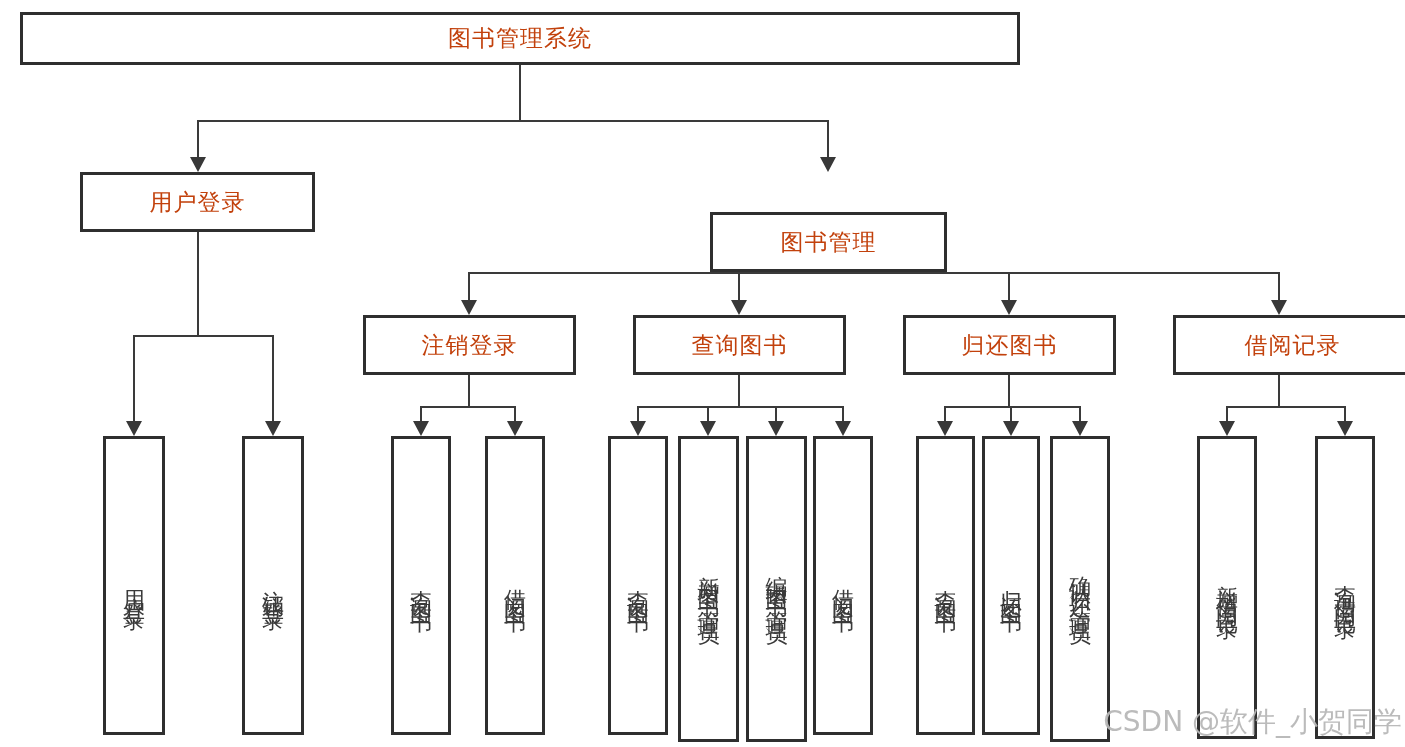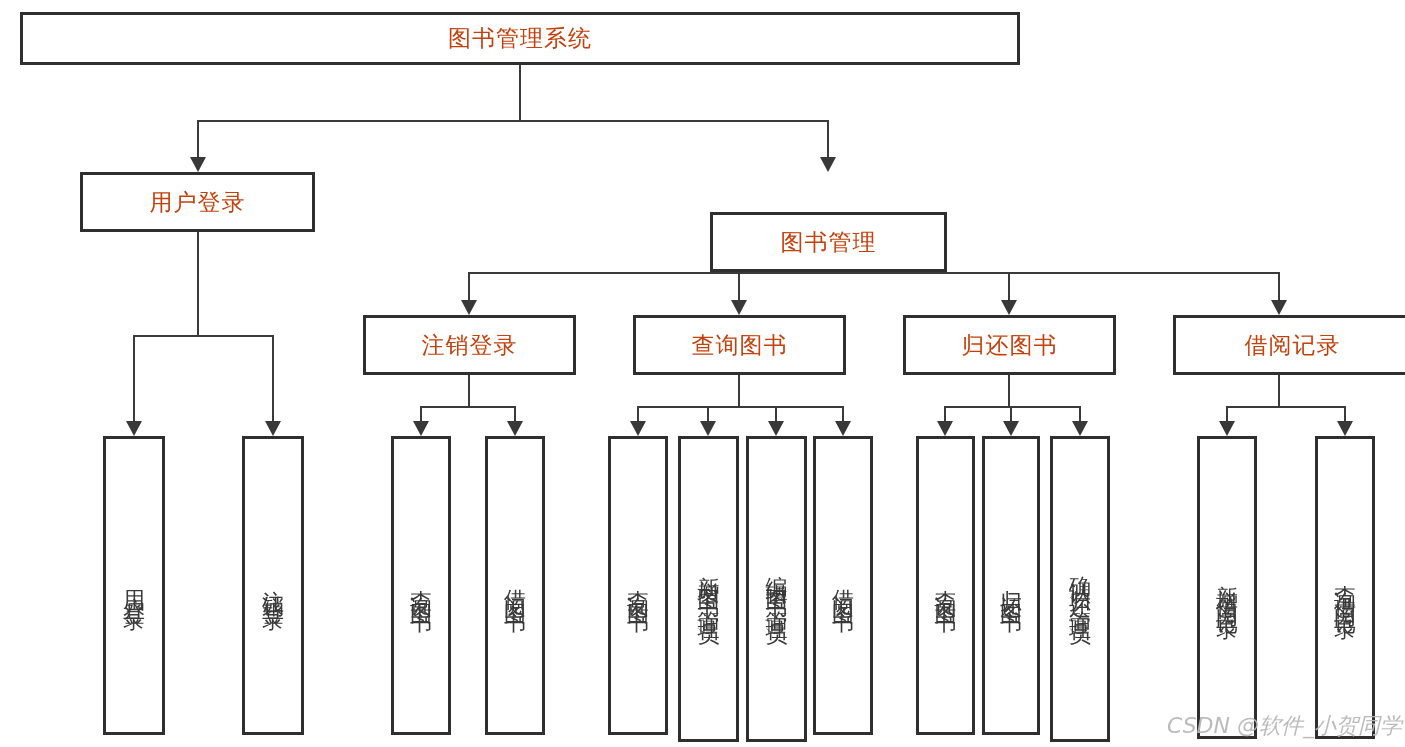--- a/index.html
+++ b/index.html
@@ -48,25 +48,24 @@
     position: absolute;
     width: 0; height: 0;
     border-left: 8px solid transparent;
     border-right: 8px solid transparent;
     border-top: 15px solid #383838;
   }
   .watermark {
     position: absolute;
     right: 3px;
     bottom: 6px;
-    font-size: 22px;
+    font-size: 28px;
     color: rgba(183, 183, 183, 0.95);
     z-index: 10;
     white-space: nowrap;
-    font-style: italic;
   }
 </style>
 </head>
 <body>
 
 <div class="canvas">
 
   <div class="vl" style="left:519px; top:65px; height:56px;"></div>
   <div class="hl" style="left:197px; top:120px; width:632px;"></div>
   <div class="vl" style="left:197px; top:120px; height:42px;"></div>

